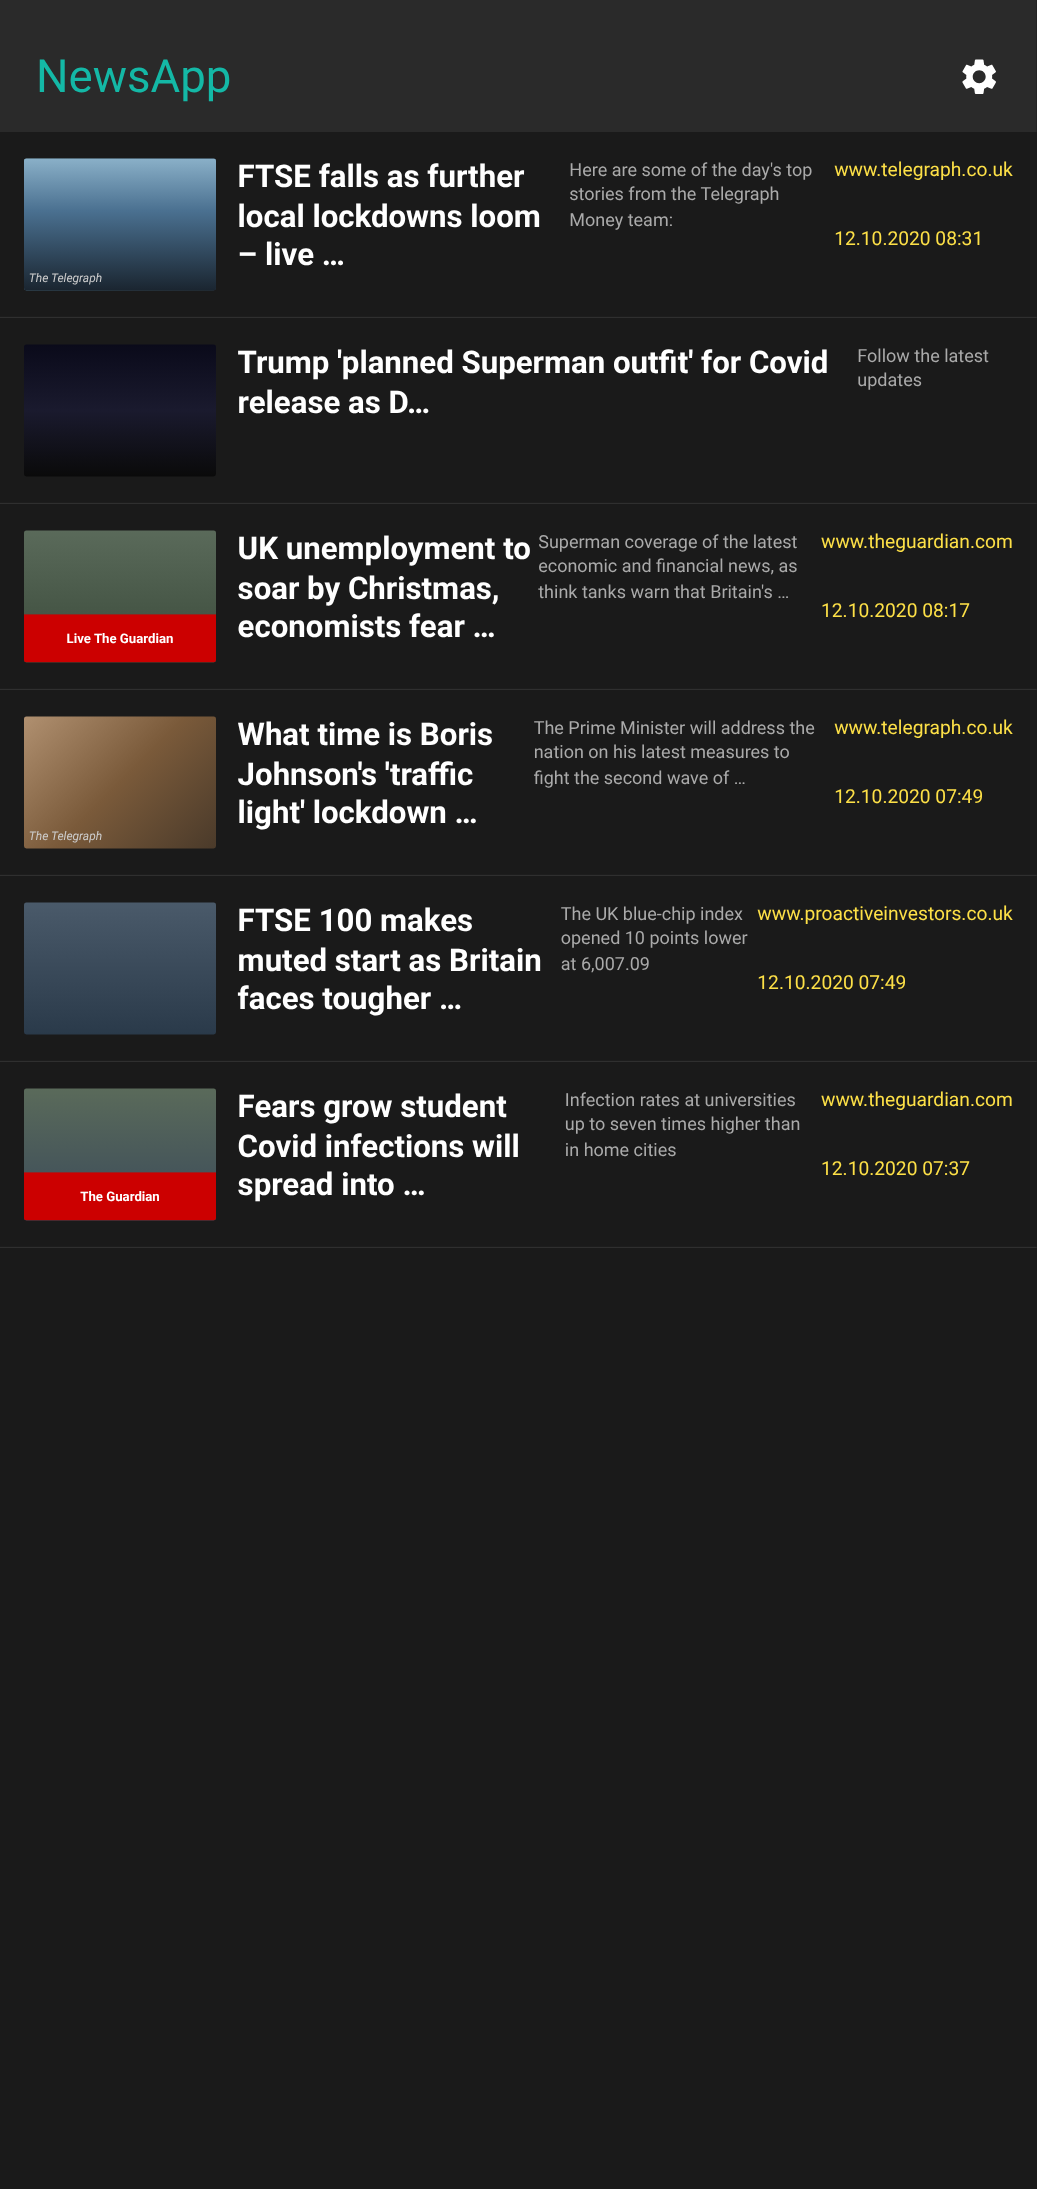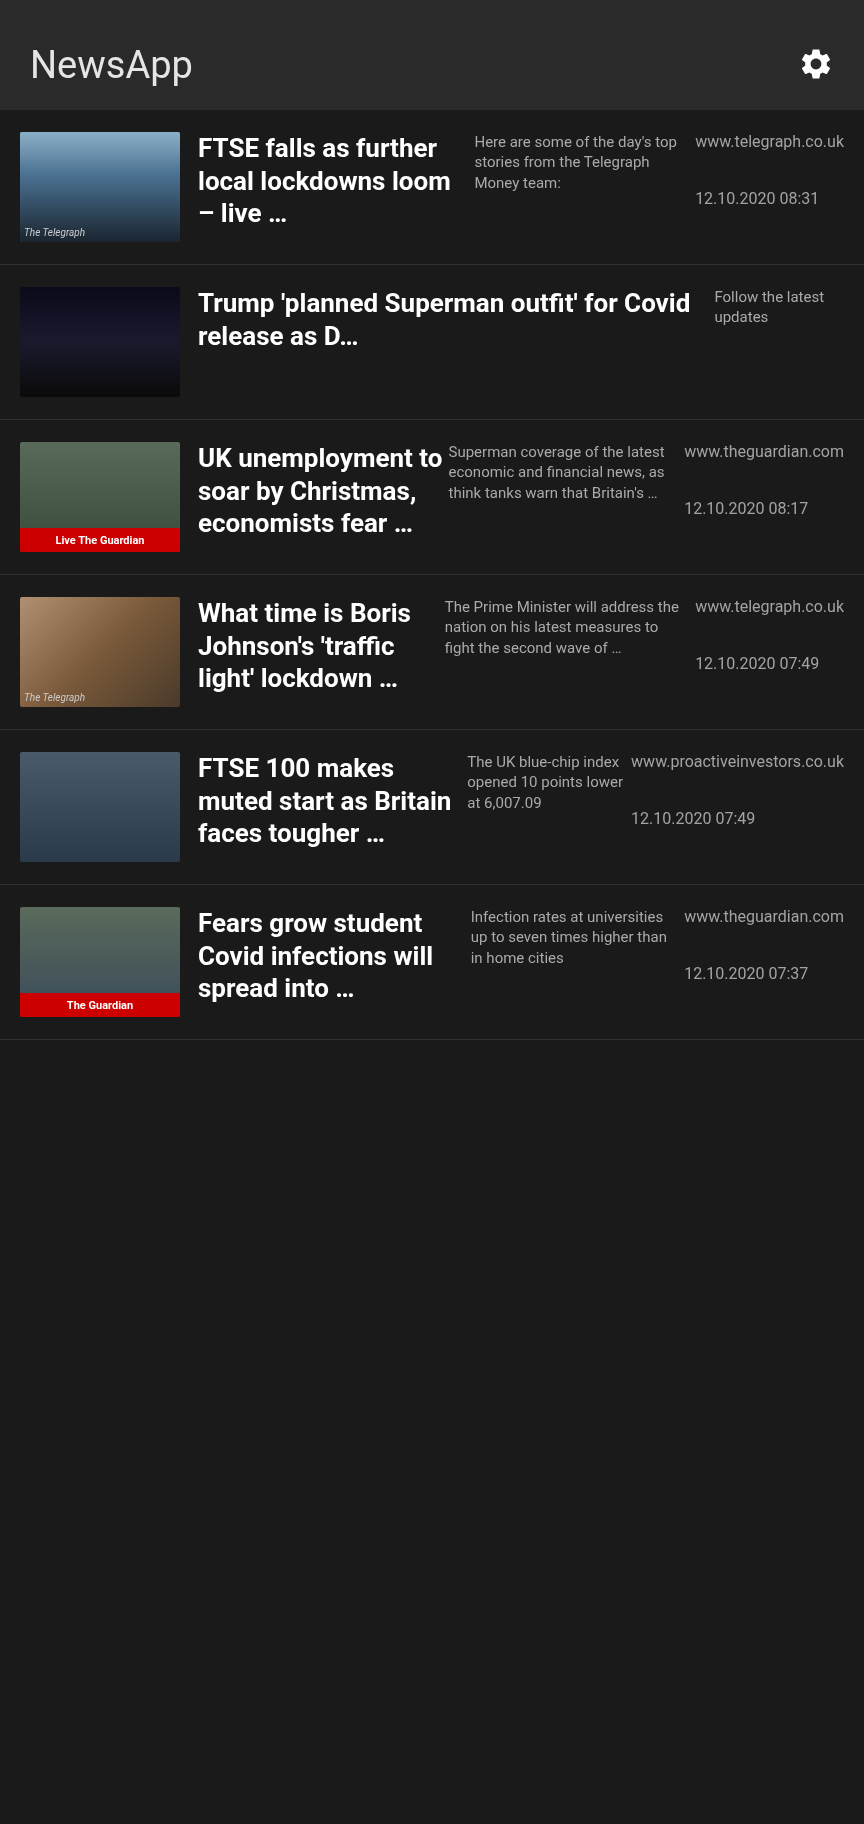--- a/index.html
+++ b/index.html
@@ -17,21 +17,21 @@
       background-color: #2a2a2a;
       display: flex;
       align-items: center;
       justify-content: space-between;
       padding: 40px 30px 20px 30px;
       height: 110px;
     }
     .header-title {
       font-size: 38px;
       font-weight: 400;
-      color: #e5e5e5;
+      color: #14b8a6;
     }
     .settings-icon {
       width: 36px;
       height: 36px;
       color: #ffffff;
     }
 
     
     .news-list {
       padding: 0;
@@ -62,21 +62,21 @@
     .thumb-1 { background: linear-gradient(135deg, #6a8fa0 0%, #3a5a70 50%, #2a3a48 100%); }
     .thumb-2 { background: linear-gradient(135deg, #1a1a2a 0%, #2a2a3a 50%, #1a1a1a 100%); }
 
     
     .guardian-banner {
       position: absolute;
       bottom: 0;
       left: 0;
       right: 0;
       background-color: #cc0000;
-      height: 24px;
+      height: 40px;
       display: flex;
       align-items: center;
       justify-content: center;
     }
     .guardian-banner-text {
       font-size: 11px;
       color: white;
       font-weight: bold;
     }
 
@@ -105,21 +105,21 @@
     }
 
     .news-description {
       font-size: 15px;
       color: #aaaaaa;
       line-height: 1.35;
     }
 
     .news-meta {
       font-size: 16px;
-      color: #a3a3a3;
+      color: #fde047;
       display: flex;
       gap: 16px;
       flex-wrap: wrap;
     }
 
     
     .gear-svg {
       fill: white;
     }
 

